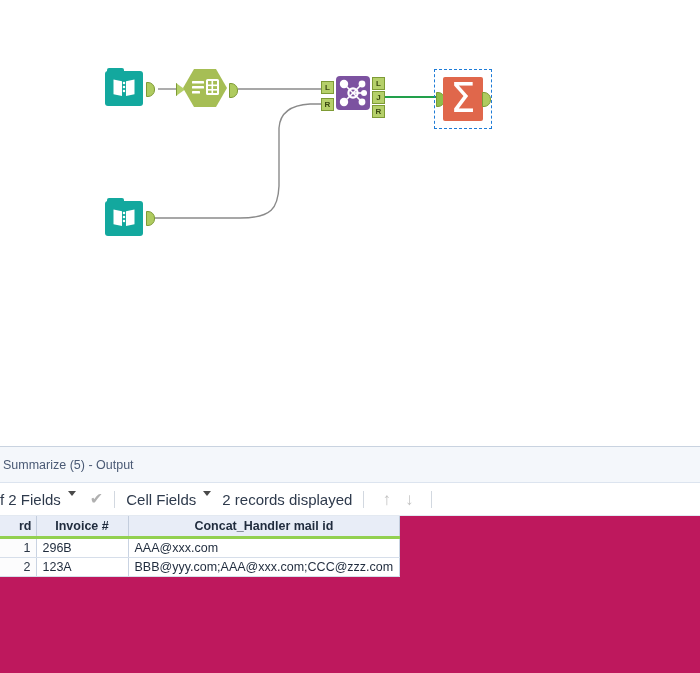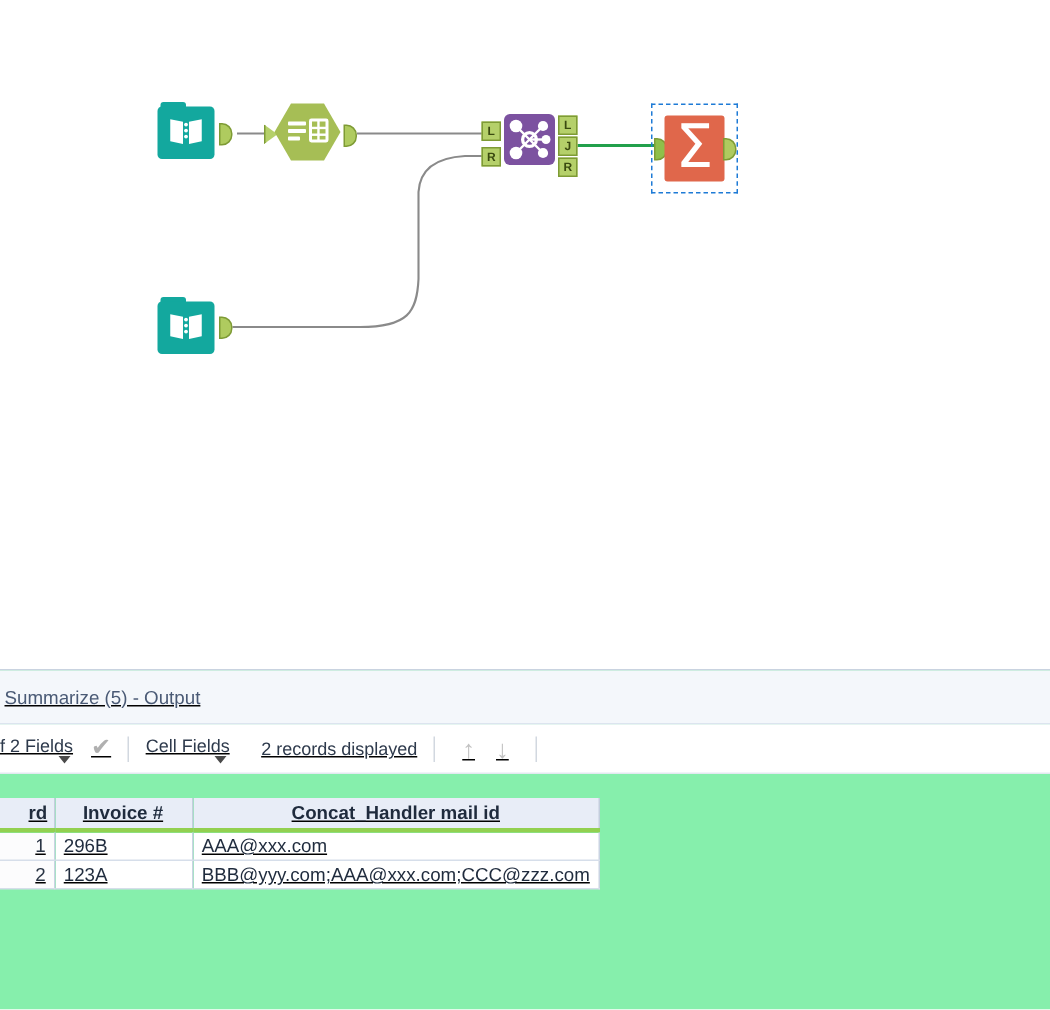--- a/index.html
+++ b/index.html
@@ -134,23 +134,22 @@
     clip-path: polygon(0 0, 100% 50%, 0 100%);
   }
 
   
   #output-panel {
     position: absolute;
     left: 0;
     top: 446px;
     width: 700px;
     height: 227px;
-    background: #86efac;
+    background: #be185d;
     border-top: 1px solid #C9D3E0;
-    text-decoration: underline;
   }
 
   .panel-titlebar {
     height: 36px;
     background: #F4F7FB;
     border-bottom: 1px solid #DCE4EF;
     display: flex;
     align-items: center;
     padding-left: 3px;
   }
@@ -165,26 +164,25 @@
     height: 33px;
     background: #FFFFFF;
     border-bottom: 1px solid #E3E9F1;
     display: flex;
     align-items: center;
     padding-left: 0px;
     gap: 0px;
   }
   .tb-item {
     display: flex;
-    align-items: flex-end;
-    font-size: 12px;
+    align-items: flex-start;
+    font-size: 15px;
     color: #2E3A4C;
     white-space: nowrap;
     font-family: "Liberation Sans", sans-serif;
-    flex-direction: column;
   }
   .caret {
     display: inline-block;
     width: 0; height: 0;
     border-left: 4px solid transparent;
     border-right: 4px solid transparent;
     border-top: 5px solid #4A4A4A;
     margin-left: 7px;
     margin-right: 2px;
   }
@@ -206,21 +204,20 @@
     line-height: 1;
     margin: 0 7px;
   }
 
   
   .grid {
     border-collapse: collapse;
     table-layout: fixed;
     font-family: "Liberation Sans", sans-serif;
     font-size: 12px;
-    margin-top: 16px;
   }
   .grid th {
     background: #E8EDF7;
     border-right: 1px solid #C3CDDD;
     border-bottom: 3px solid #92D050;
     color: #1F2B3D;
     font-weight: bold;
     font-size: 12.5px;
     text-align: center;
     padding: 3px 6px;
@@ -375,21 +372,21 @@
 
       <span class="tb-check">✔</span>
 
       <span class="tb-sep"></span>
 
       <span class="tb-item">
         <span>Cell Fields</span>
         <span class="caret"></span>
       </span>
 
-      <span class="tb-item" style="margin-left:21px;">2 records displayed</span>
+      <span class="tb-item" style="margin-left:9px;">2 records displayed</span>
 
       <span class="tb-sep"></span>
 
       <span class="tb-arrow">↑</span>
       <span class="tb-arrow">↓</span>
 
       <span class="tb-sep"></span>
     </div>
 
     <table class="grid">

